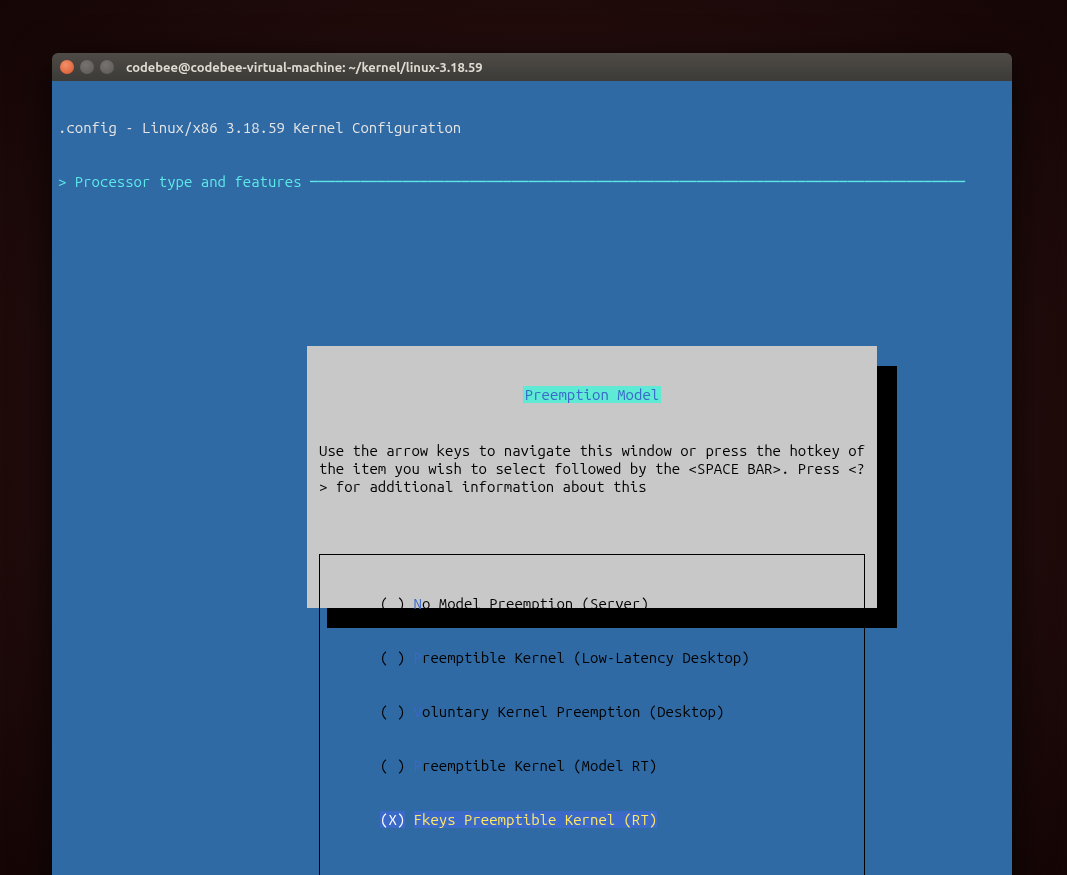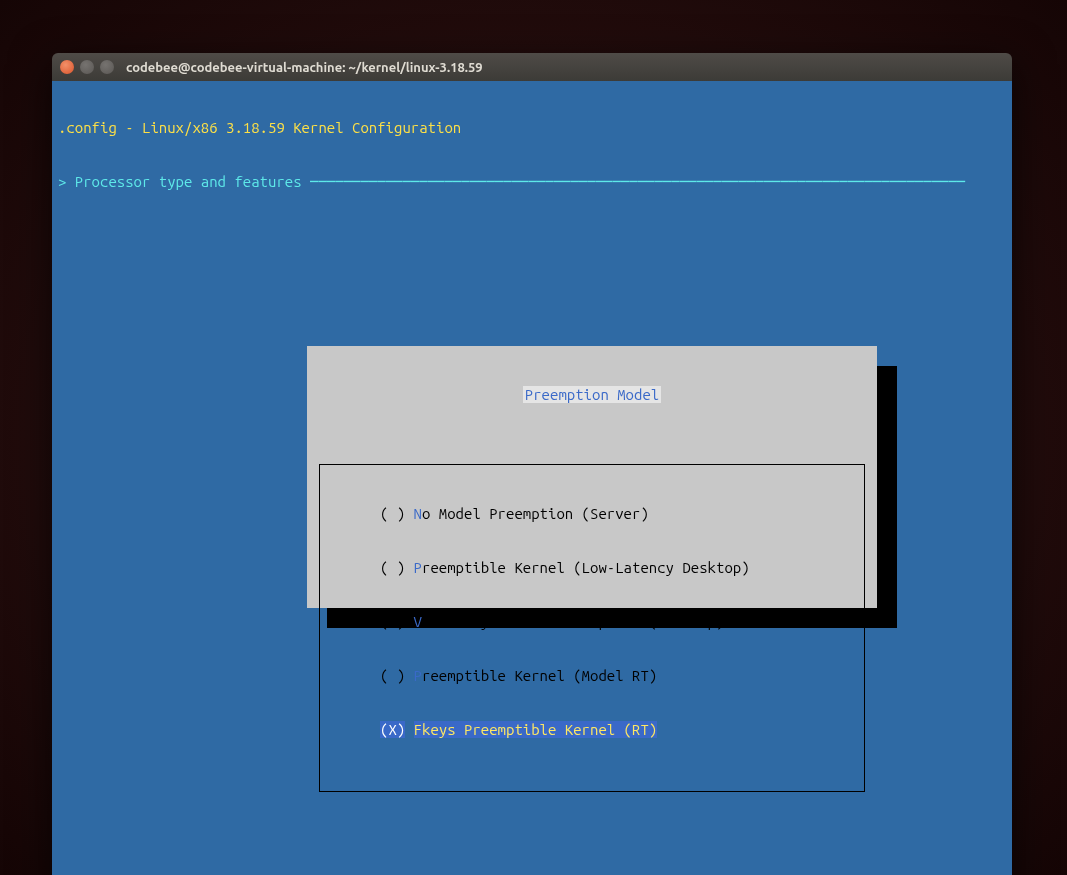--- a/index.html
+++ b/index.html
@@ -57,21 +57,21 @@
   .terminal-body {
     width: 100%;
     height: calc(100% - 28px);
     background: #2f6aa4;
     position: relative;
     font-size: 15px;
     line-height: 18px;
     white-space: pre;
   }
   .config-header {
-    color: #fde047;
+    color: #e5e5e5;
     padding: 2px 0 0 6px;
   }
   .breadcrumb-row {
     color: #5ee9e9;
     padding-left: 6px;
   }
   .hr-line {
     display: inline-block;
     color: #5ee9e9;
   }
@@ -92,21 +92,21 @@
     background: #c8c8c8;
     color: #000;
     padding: 4px 10px;
   }
   .dialog-title-row {
     text-align: center;
     margin-bottom: 2px;
   }
   .dialog-title {
     color: #3a69c8;
-    background: #e5e5e5;
+    background: #5eead4;
     padding: 0 2px;
   }
   .dialog-help {
     color: #000;
     padding: 0 2px;
     white-space: pre-wrap;
   }
   .options-box {
     border: 1px solid #000;
     margin: 4px 2px 10px 2px;
@@ -146,20 +146,21 @@
   </div>
 
   <div class="terminal-body">
     <div class="config-header">.config - Linux/x86 3.18.59 Kernel Configuration</div>
     <div class="breadcrumb-row"><span>&gt; </span><span>Processor type and features</span><span class="hr-line"> ──────────────────────────────────────────────────────────────────────────────</span></div>
 
     <div class="dialog-shadow"></div>
 
     <div class="dialog">
       <div class="dialog-title-row"><span class="dialog-title">Preemption Model</span></div>
+      <div class="dialog-help">Use the arrow keys to navigate this window or press the hotkey of the item you wish to select followed by the &lt;SPACE BAR&gt;. Press &lt;?&gt; for additional information about this</div>
 
       <div class="options-box">
         <div class="opt-row"><span class="radio">( )</span> <span class="hot">N</span><span>o Model Preemption (Server)</span></div>
         <div class="opt-row"><span class="radio">( )</span> <span class="hot">P</span><span>reemptible Kernel (Low-Latency Desktop)</span></div>
         <div class="opt-row"><span class="radio">( )</span> <span class="hot">V</span><span>oluntary Kernel Preemption (Desktop)</span></div>
         <div class="opt-row"><span class="radio">( )</span> <span class="hot">P</span><span>reemptible Kernel (Model RT)</span></div>
         <div class="opt-row selected"><span class="radio">(X)</span> <span class="seltxt"><span class="hot">F</span><span>keys Preemptible Kernel (RT)</span></span></div>
       </div>
 
       

